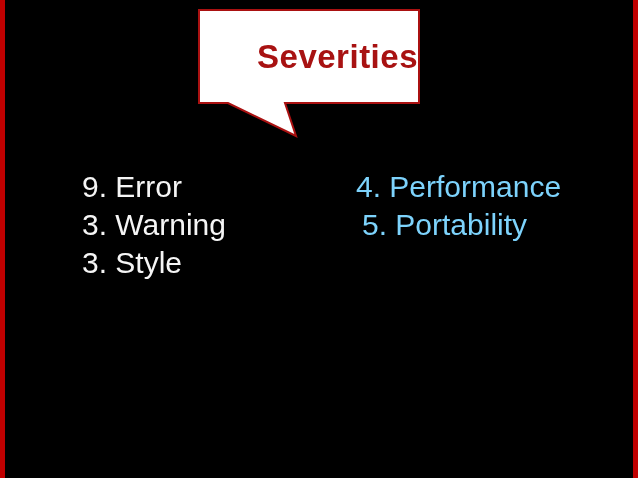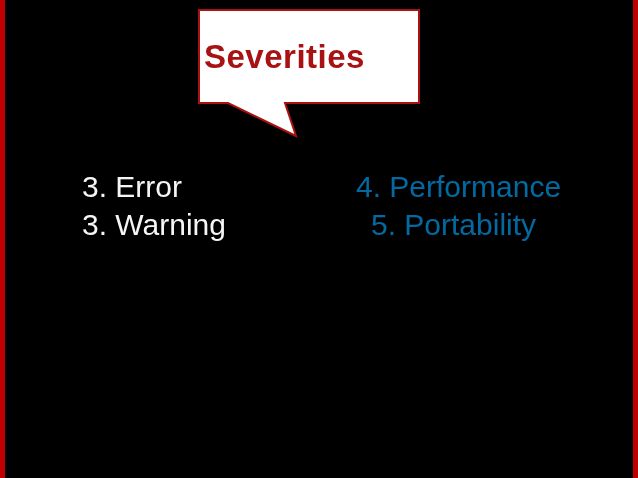--- a/index.html
+++ b/index.html
@@ -28,65 +28,65 @@
   .edge-bar.right { right: 0; }
   .bubble-svg {
     position: absolute;
     left: 190px;
     top: 4px;
     width: 240px;
     height: 140px;
   }
   .bubble-title {
     position: absolute;
-    left: 204px;
+    left: 192px;
     top: 40px;
     width: 226px;
-    text-align: left;
+    text-align: right;
     font-size: 33px;
     font-weight: bold;
     line-height: 1;
     letter-spacing: 0.5px;
   }
   .list-column {
     position: absolute;
     top: 168px;
     font-size: 30px;
     line-height: 38px;
     color: #f5f5f5;
     font-weight: 400;
   }
   .list-column.left  { left: 82px; }
   .list-column.right { left: 356px; }
   .list-item {
     white-space: pre;
   }
   .list-column.right .list-item:nth-child(2) {
     padding-left: 6px;
-    margin-left: 9px;
   }
 </style>
 </head>
 <body>
 
 <div class="slide" style="background: rgb(0, 0, 0);">
 
   <div class="edge-bar left" style="background: rgb(192, 0, 0);"></div>
 
   <div class="edge-bar right" style="background: rgb(192, 0, 0);"></div>
 
   <svg class="bubble-svg" viewBox="0 0 240 140" xmlns="http://www.w3.org/2000/svg">
     <path d="M 9,6 L 229,6 L 229,99 L 95,99 L 106,132 L 38,99 L 9,99 Z" fill="#ffffff" stroke-width="2" stroke-linejoin="miter" stroke="#aa1111"></path>
   </svg>
 
   <div class="bubble-title" style="color: rgb(168, 18, 18);">Severities</div>
 
   <div class="list-column left" style="color: rgb(245, 245, 245);">
-    <div class="list-item">3. Error</div>
+    <div class="list-item">9. Error</div>
     <div class="list-item">3. Warning</div>
+    <div class="list-item">3. Style</div>
   </div>
 
-  <div class="list-column right" style="color: #0369a1;">
+  <div class="list-column right" style="color: #7dd3fc;">
     <div class="list-item">4. Performance</div>
     <div class="list-item">5. Portability</div>
   </div>
 
 </div>
 
 </body></html>

